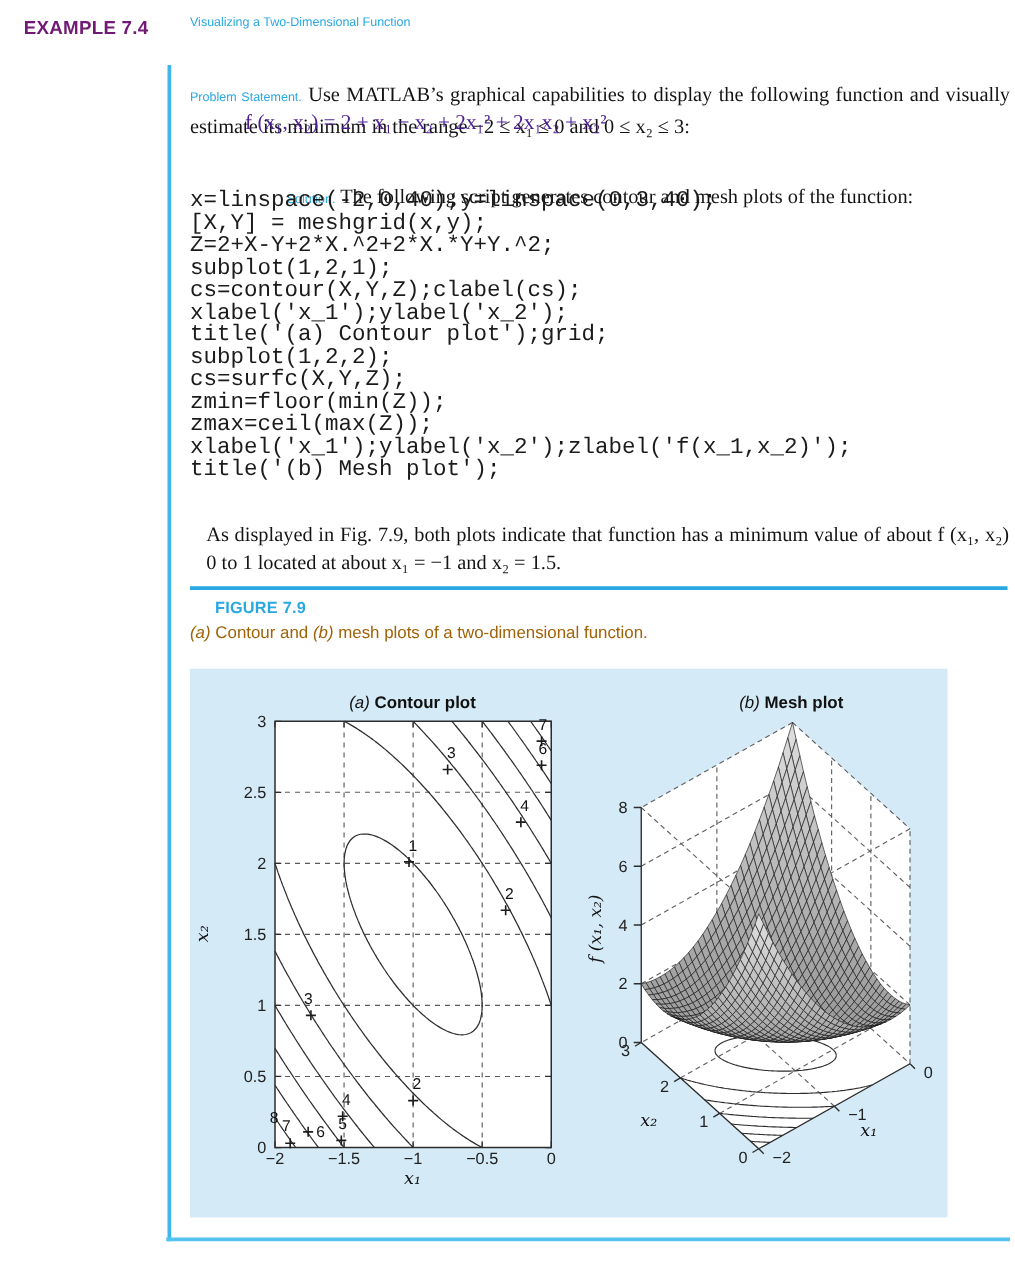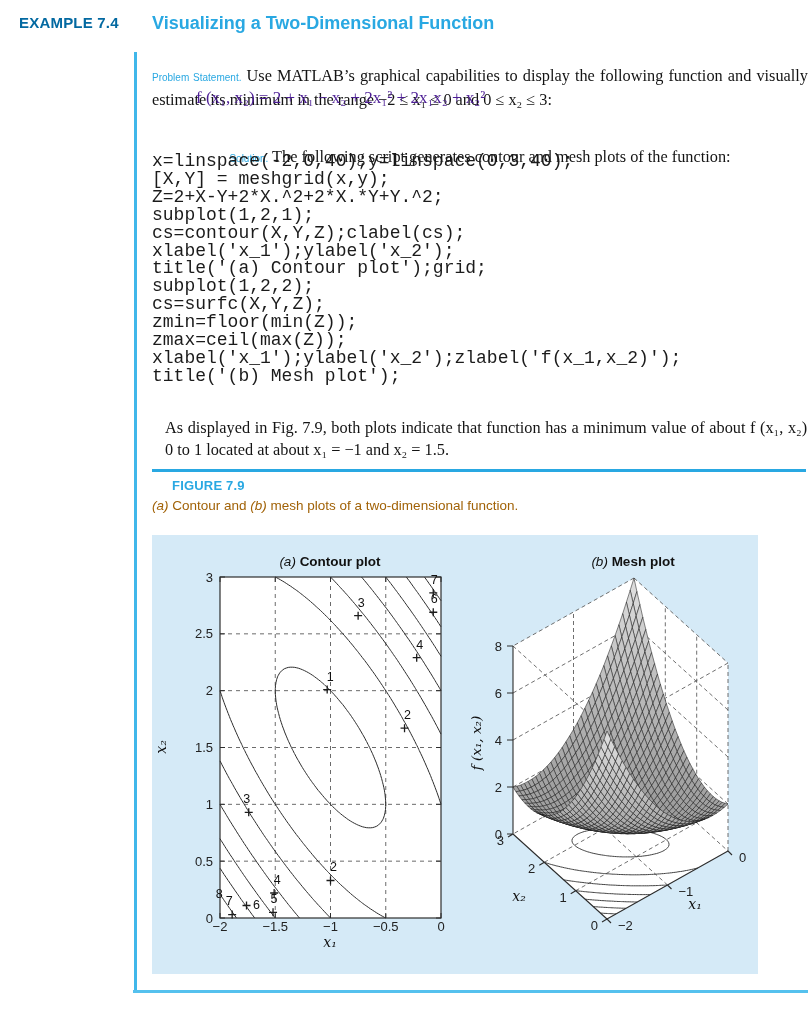--- a/index.html
+++ b/index.html
@@ -1,23 +1,23 @@
 <!DOCTYPE html>
 <html style="--accent: #29a8e2; --figbg: #d5eaf7; --bar: #40b7ea; --bottom: #55c1ee;"><head>
 <meta charset="utf-8">
 <style>
   :root{ --accent:#29a8e2; --figbg:#d5eaf7; --bar:#40b7ea; --bottom:#55c1ee; }
   html,body{margin:0;padding:0;}
   body{width:812px;height:1024px;background:#fff;position:relative;overflow:hidden;
        font-family:"Liberation Serif","DejaVu Serif",serif;color:#141414;}
   .abs{position:absolute;}
   #example-label{left:19px;top:14px;font-family:"Liberation Sans",sans-serif;
-                 font-weight:700;font-size:15px;letter-spacing:.2px;color:#0369a1;}
+                 font-weight:700;font-size:15px;letter-spacing:.2px;color:#701a75;}
   #example-title{left:152px;top:13px;font-family:"Liberation Sans",sans-serif;
-                 font-weight:700;font-size:18px;color:var(--accent);}
+                 font-weight:400;font-size:10px;color:var(--accent);}
   #side-bar{left:134px;top:52px;width:2.5px;height:941px;background:var(--bar);}
   .para{left:152px;width:656px;font-size:16.3px;line-height:21.4px;text-align:justify;}
   .lead{font-family:"Liberation Sans",sans-serif;font-size:10px;color:var(--accent);}
   #problem-para{top:49px;}
   #equation{left:176px;top:88px;font-size:17px;color:#4c1d95;padding-left:20px;}
   #solution-para{top:130px;text-align:center;}
   #code-block{left:152px;top:153px;margin:0;font-family:"Liberation Mono","DejaVu Sans Mono",monospace;
               font-size:18px;line-height:17.9px;color:#1b1b1b;white-space:pre;}
   #closing-para{top:401px;margin-left:13px;}
   #fig-rule{left:152px;top:469px;width:654px;height:2.5px;background:var(--accent);}

